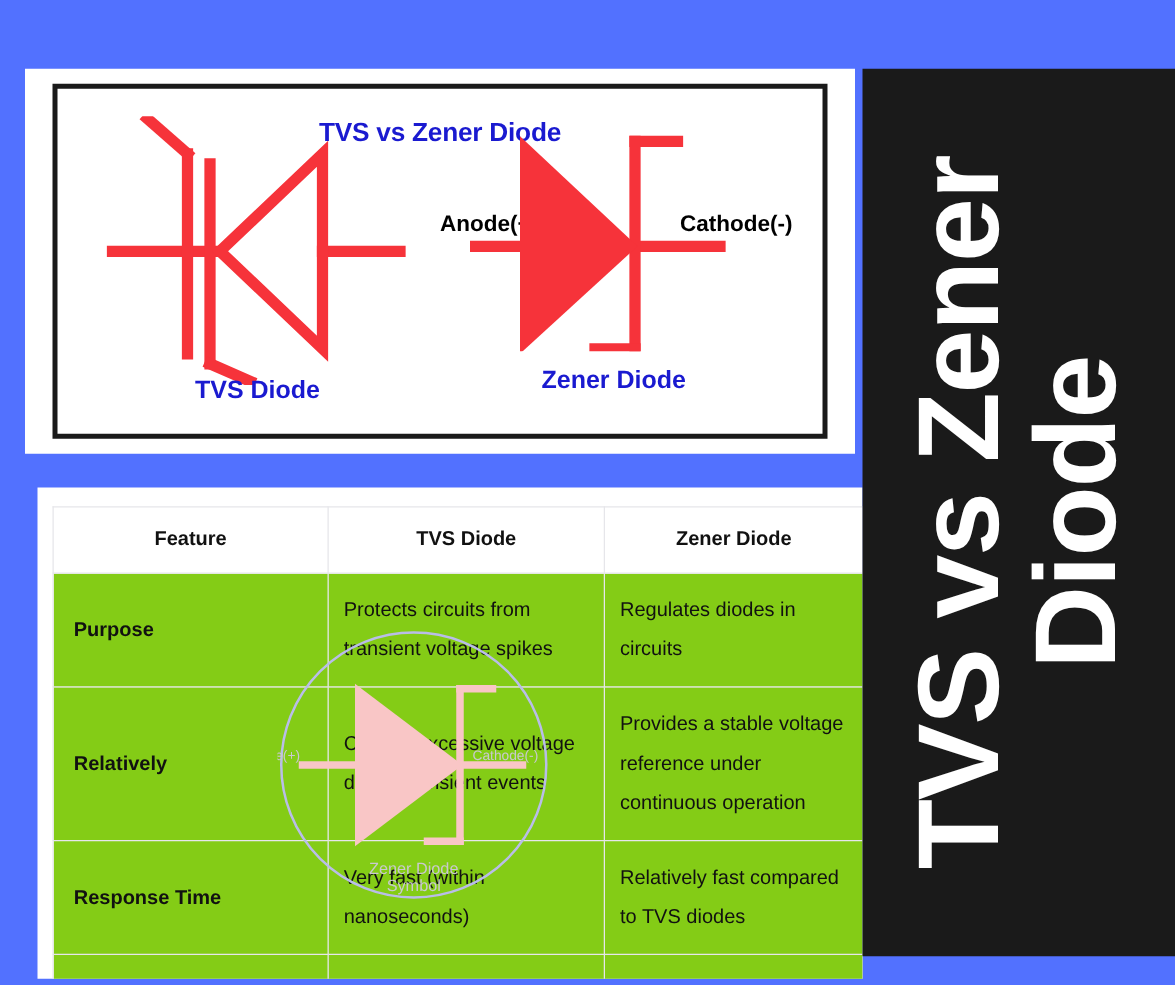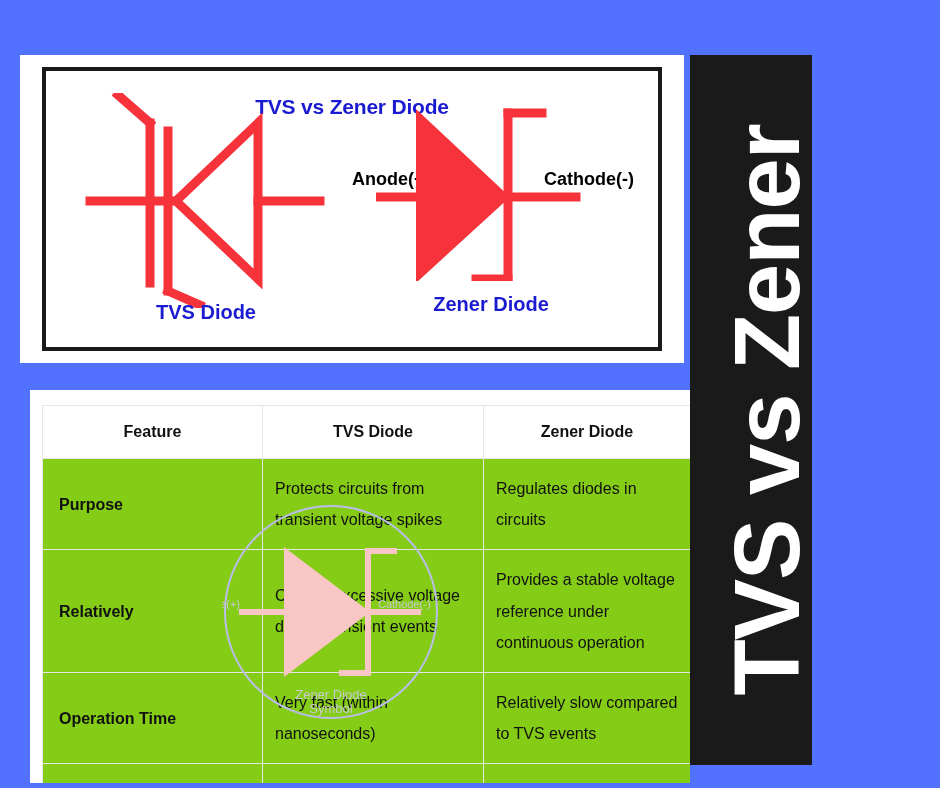--- a/index.html
+++ b/index.html
@@ -8,21 +8,21 @@
   }
   body {
     width: 940px;
     height: 788px;
     overflow: hidden;
     font-family: "Liberation Sans", sans-serif;
     background: #5271ff;
   }
   #stage {
     position: relative;
-    width: 812px;
+    width: 940px;
     height: 788px;
     background: #5271ff;
     overflow: hidden;
   }
 
   
   #diagram-card {
     position: absolute;
     left: 20px;
     top: 55px;
@@ -246,23 +246,23 @@
           <td>Purpose</td>
           <td>Protects circuits from transient voltage spikes</td>
           <td>Regulates diodes in circuits</td>
         </tr>
         <tr>
           <td>Relatively</td>
           <td>Clamps excessive voltage during transient events</td>
           <td>Provides a stable voltage reference under continuous operation</td>
         </tr>
         <tr>
-          <td>Operation Time</td>
+          <td>Response Time</td>
           <td>Very fast (within nanoseconds)</td>
-          <td>Relatively slow compared to TVS events</td>
+          <td>Relatively fast compared to TVS diodes</td>
         </tr>
         <tr>
           <td></td>
           <td>Designed for short</td>
           <td></td>
         </tr>
       </tbody>
     </table>
   </div>
 

